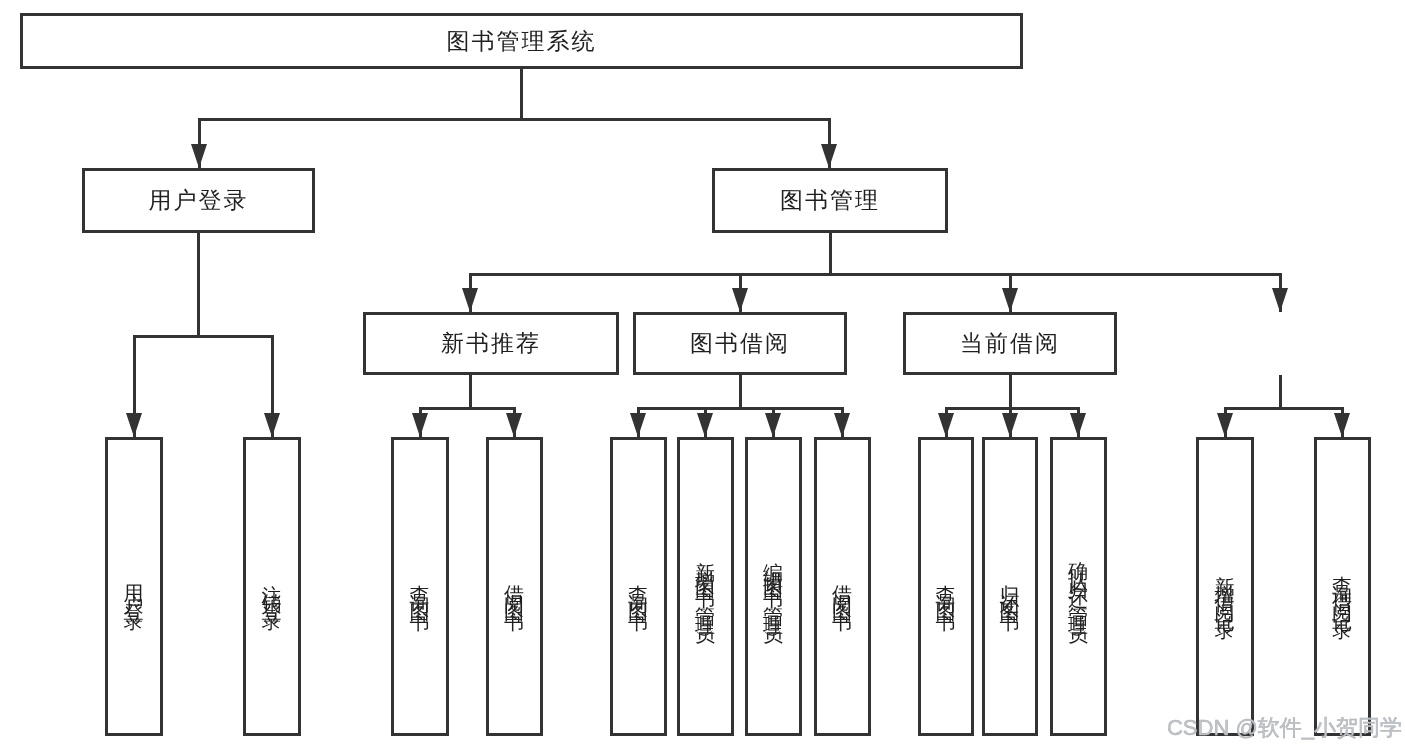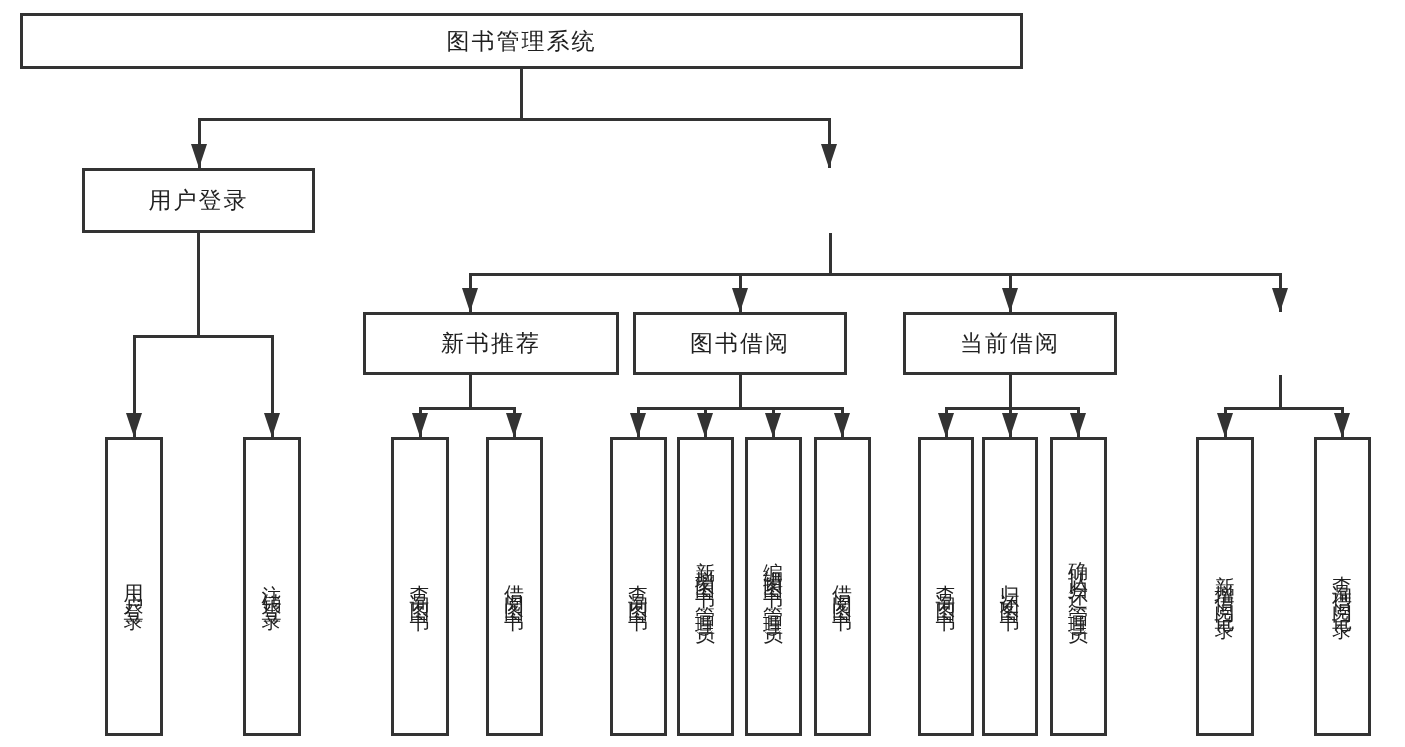--- a/index.html
+++ b/index.html
@@ -70,20 +70,23 @@
     <span>图书管理系统</span>
   </div>
 
   <div class="vline" style="left:519.5px;top:69px;height:49px;"></div>
   <div class="hline" style="left:197.5px;top:118px;width:633px;"></div>
   <div class="drop" style="left:197.5px;top:118px;height:50px;"></div>
   <div class="drop" style="left:828px;top:118px;height:50px;"></div>
 
   <div class="node" style="left:82px;top:168px;width:233px;height:65px;">
     <span>用户登录</span>
+  </div>
+  <div class="node" style="left:712px;top:168px;width:236px;height:65px;">
+    <span>图书管理</span>
   </div>
 
   <div class="vline" style="left:197px;top:233px;height:102px;"></div>
   <div class="hline" style="left:132.5px;top:335px;width:141px;"></div>
   <div class="drop" style="left:132.5px;top:335px;height:102px;"></div>
   <div class="drop" style="left:270.5px;top:335px;height:102px;"></div>
 
   <div class="vline" style="left:828.5px;top:233px;height:40px;"></div>
   <div class="hline" style="left:468.5px;top:273px;width:813px;"></div>
   <div class="drop" style="left:468.5px;top:273px;height:39px;"></div>
@@ -161,14 +164,15 @@
     <span class="vtext">确认归还（管理员）</span>
   </div>
 
   <div class="leaf" style="left:1196px;top:437px;width:58px;height:299px;">
     <span class="vtext">新增借阅记录</span>
   </div>
   <div class="leaf" style="left:1314px;top:437px;width:57px;height:299px;">
     <span class="vtext">查询借阅记录</span>
   </div>
 
+  <div class="watermark">CSDN @软件_小贺同学</div>
 
 </div>
 
 </body></html>

